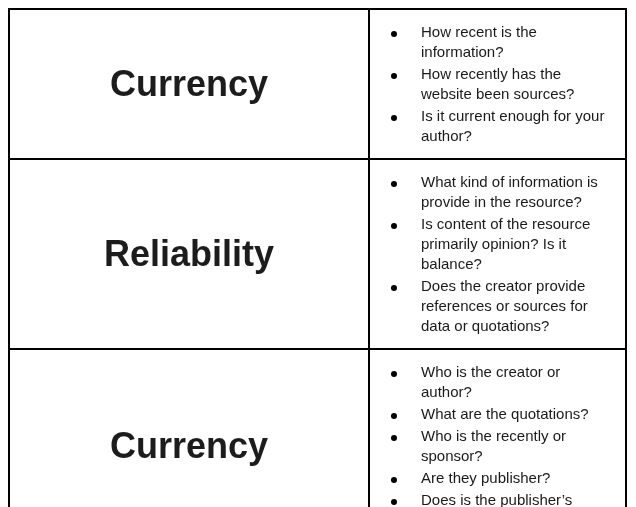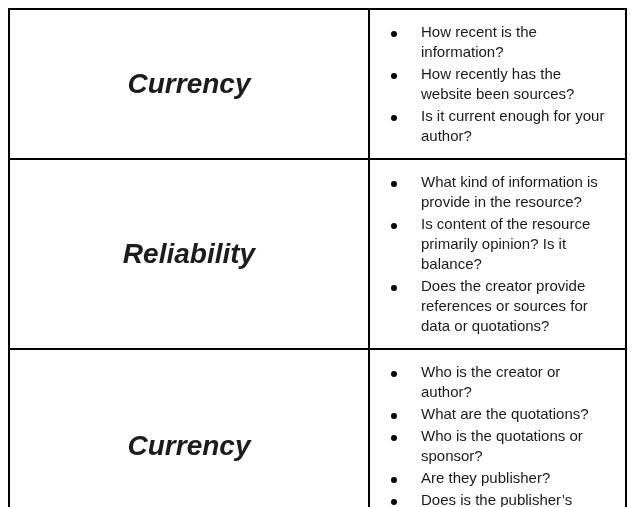--- a/index.html
+++ b/index.html
@@ -30,26 +30,25 @@
     border: 2px solid #000000;
     vertical-align: middle;
     background: #ffffff;
   }
   td.criterion-cell {
     width: 310px;
     text-align: center;
     padding: 4px 24px;
   }
   .criterion-label {
-    font-size: 28px;
+    font-size: 36px;
     font-weight: bold;
     line-height: 1.55;
     color: #1c1c1c;
     letter-spacing: 0px;
-    font-style: italic;
   }
   td.questions-cell {
     padding: 8px 10px 8px 16px;
   }
   ul.questions {
     list-style: none;
     margin: 4px;
     padding: 0;
   }
   ul.questions li {
@@ -108,21 +107,21 @@
     </tr>
 
     <tr class="r2">
       <td class="criterion-cell">
         <div class="criterion-label">Currency</div>
       </td>
       <td class="questions-cell">
         <ul class="questions">
           <li><span class="bullet"></span><span>Who is the creator or author?</span></li>
           <li><span class="bullet"></span><span>What are the quotations?</span></li>
-          <li><span class="bullet"></span><span>Who is the quotations or sponsor?</span></li>
+          <li><span class="bullet"></span><span>Who is the recently or sponsor?</span></li>
           <li><span class="bullet"></span><span>Are they publisher?</span></li>
           <li><span class="bullet"></span><span>Does is the publisher’s interest in this information?</span></li>
         </ul>
       </td>
     </tr>
 
   </tbody>
     </table>
 </div>
 

